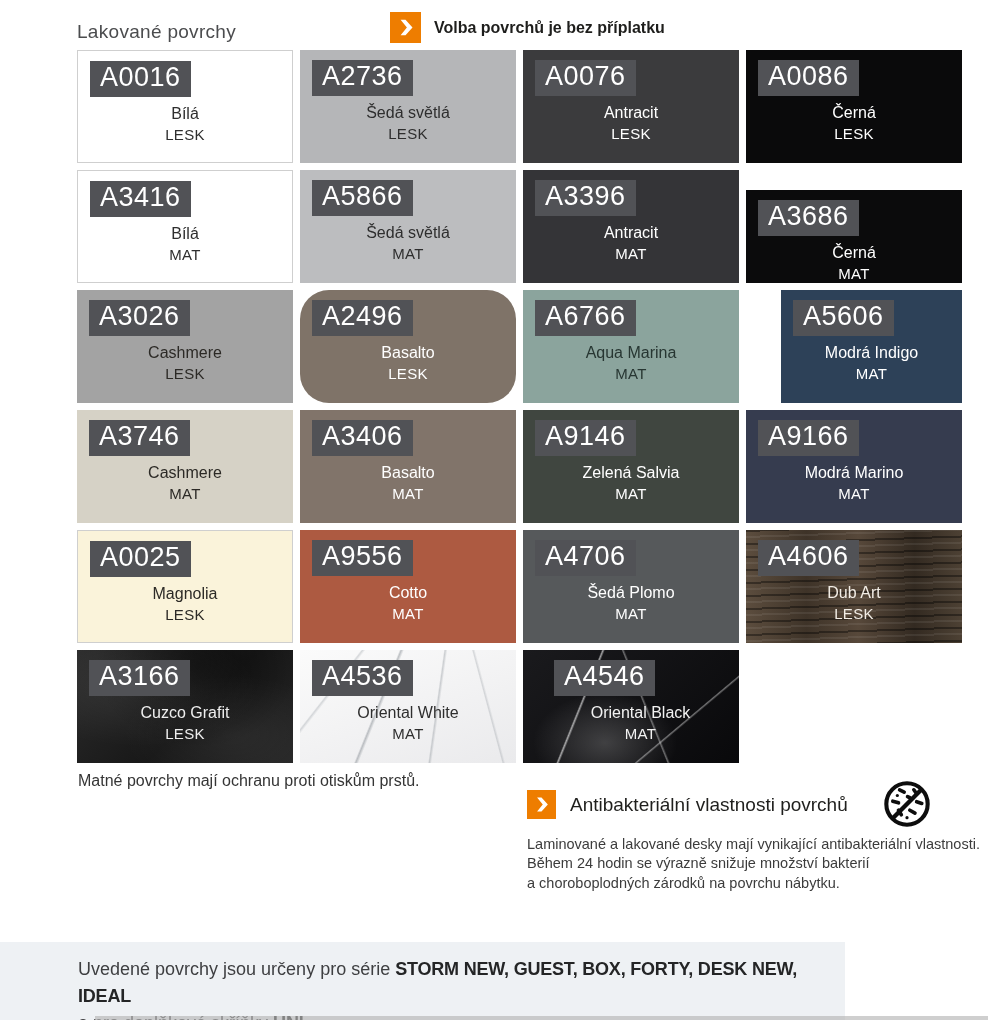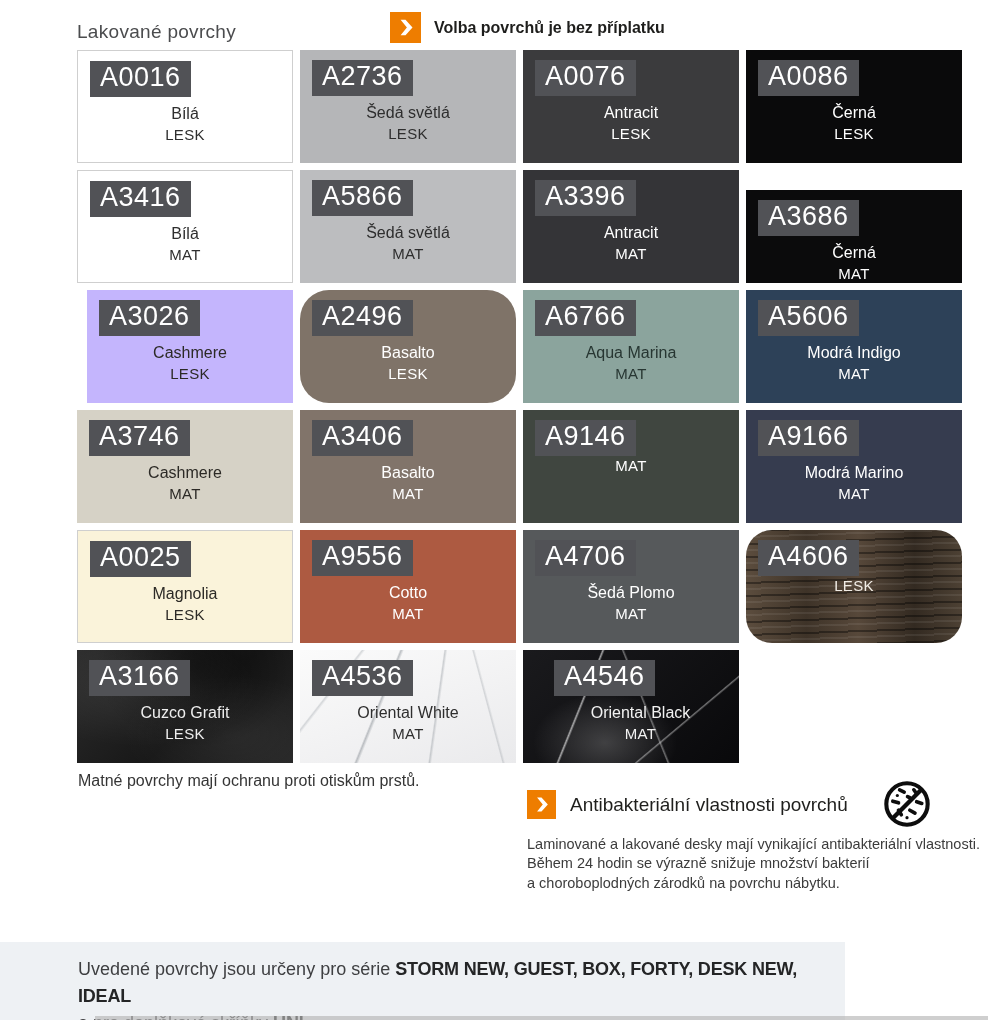--- a/index.html
+++ b/index.html
@@ -111,52 +111,53 @@
       <div class="tile" style="background: rgb(52, 52, 55); color: rgb(255, 255, 255);">
       <span class="code-badge">A3396</span>
       <span class="tile-name">Antracit</span>
       <span class="tile-finish">MAT</span>
     </div>
       <div class="tile" style="background: rgb(11, 11, 12); color: rgb(255, 255, 255); margin-top: 20px;">
       <span class="code-badge">A3686</span>
       <span class="tile-name">Černá</span>
       <span class="tile-finish">MAT</span>
     </div>
-      <div class="tile" style="background: #c4b5fd; color: rgb(44, 42, 38); margin-left: 10px;">
+      <div class="tile" style="background: #a3a3a3; color: rgb(44, 42, 38);">
       <span class="code-badge">A3026</span>
       <span class="tile-name">Cashmere</span>
       <span class="tile-finish">LESK</span>
     </div>
       <div class="tile" style="background: rgb(127, 115, 104); color: rgb(255, 255, 255); border-radius: 29px;">
       <span class="code-badge">A2496</span>
       <span class="tile-name">Basalto</span>
       <span class="tile-finish">LESK</span>
     </div>
       <div class="tile" style="background: rgb(139, 164, 157); color: rgb(39, 54, 50);">
       <span class="code-badge">A6766</span>
       <span class="tile-name">Aqua Marina</span>
       <span class="tile-finish">MAT</span>
     </div>
-      <div class="tile" style="background: rgb(45, 65, 88); color: rgb(255, 255, 255);">
+      <div class="tile" style="background: rgb(45, 65, 88); color: rgb(255, 255, 255); margin-left: 35px;">
       <span class="code-badge">A5606</span>
       <span class="tile-name">Modrá Indigo</span>
       <span class="tile-finish">MAT</span>
     </div>
       <div class="tile" style="background: rgb(214, 210, 198); color: rgb(44, 42, 38);">
       <span class="code-badge">A3746</span>
       <span class="tile-name">Cashmere</span>
       <span class="tile-finish">MAT</span>
     </div>
       <div class="tile" style="background: rgb(129, 116, 106); color: rgb(255, 255, 255);">
       <span class="code-badge">A3406</span>
       <span class="tile-name">Basalto</span>
       <span class="tile-finish">MAT</span>
     </div>
       <div class="tile" style="background: rgb(64, 70, 64); color: rgb(255, 255, 255);">
       <span class="code-badge">A9146</span>
+      <span class="tile-name">Zelená Salvia</span>
       <span class="tile-finish">MAT</span>
     </div>
       <div class="tile" style="background: rgb(54, 60, 79); color: rgb(255, 255, 255);">
       <span class="code-badge">A9166</span>
       <span class="tile-name">Modrá Marino</span>
       <span class="tile-finish">MAT</span>
     </div>
       <div class="tile" style="background: rgb(250, 243, 218); color: rgb(44, 42, 38); border: 1px solid rgb(207, 207, 207);">
       <span class="code-badge">A0025</span>
       <span class="tile-name">Magnolia</span>
@@ -165,22 +166,23 @@
       <div class="tile" style="background: rgb(173, 90, 65); color: rgb(255, 255, 255);">
       <span class="code-badge">A9556</span>
       <span class="tile-name">Cotto</span>
       <span class="tile-finish">MAT</span>
     </div>
       <div class="tile" style="background: rgb(86, 89, 91); color: rgb(255, 255, 255);">
       <span class="code-badge">A4706</span>
       <span class="tile-name">Šedá Plomo</span>
       <span class="tile-finish">MAT</span>
     </div>
-      <div class="tile tex-wood" style="color: rgb(242, 237, 230); border-radius: 26px;">
+      <div class="tile tex-wood" style="color: rgb(242, 237, 230);">
       <span class="code-badge">A4606</span>
+      <span class="tile-name">Dub Art</span>
       <span class="tile-finish">LESK</span>
     </div>
       <div class="tile tex-graphite" style="color: rgb(238, 238, 238);">
       <span class="code-badge">A3166</span>
       <span class="tile-name">Cuzco Grafit</span>
       <span class="tile-finish">LESK</span>
     </div>
       <div class="tile tex-marble-white" style="color: rgb(46, 46, 46);">
       <span class="code-badge">A4536</span>
       <span class="tile-name">Oriental White</span>

